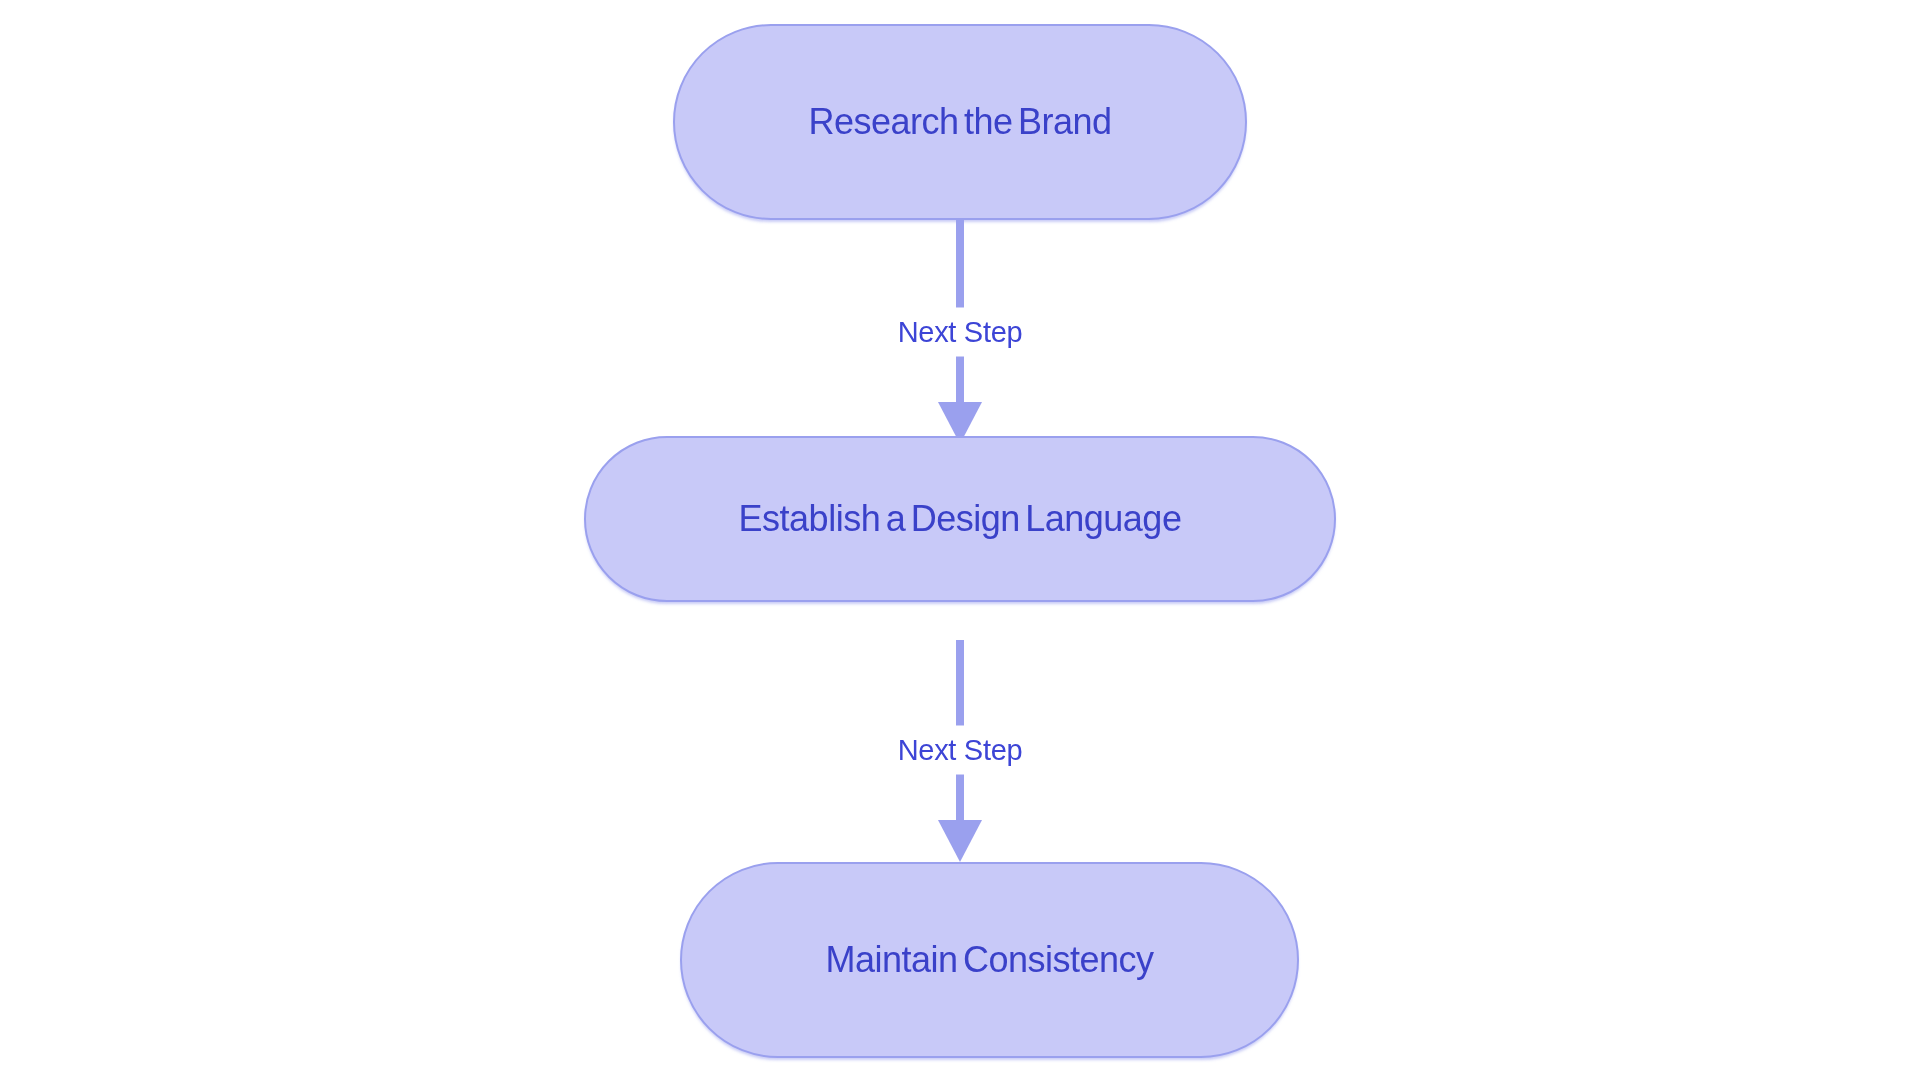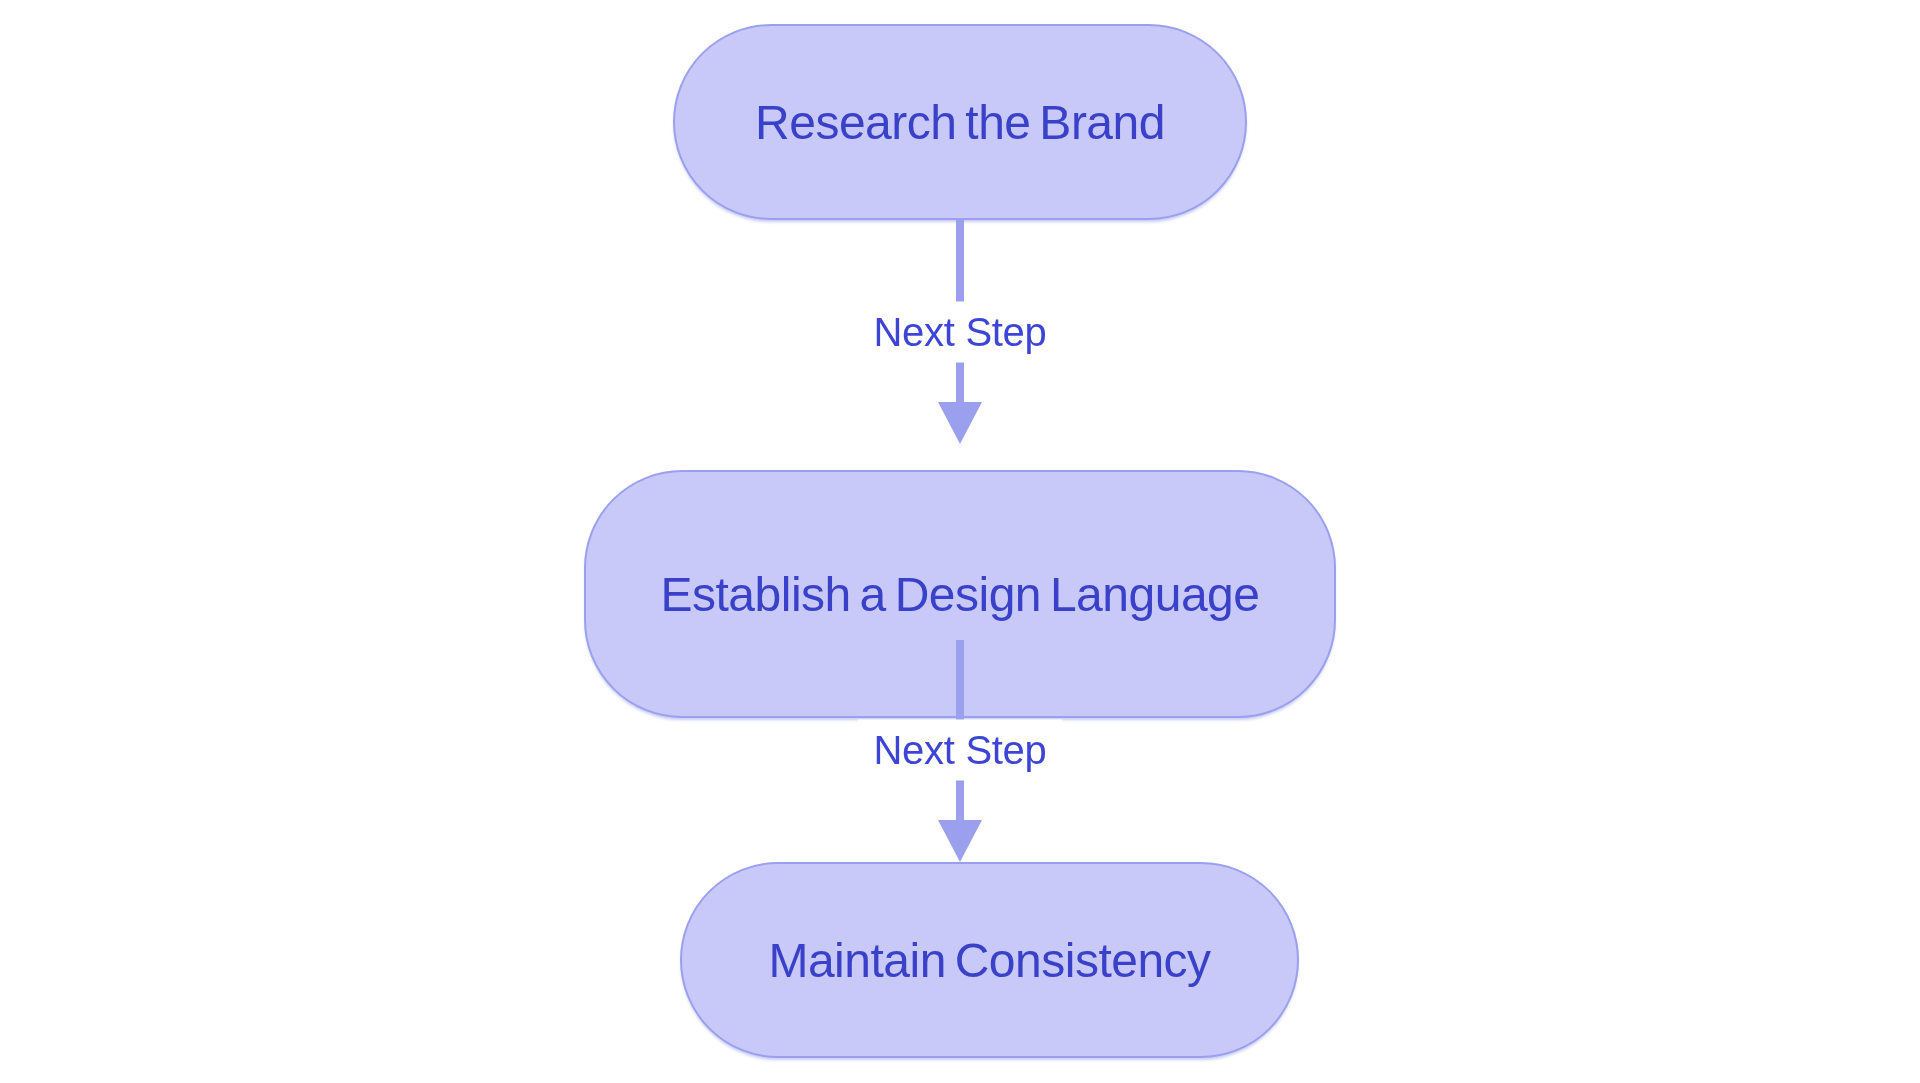--- a/index.html
+++ b/index.html
@@ -26,28 +26,28 @@
   .node{
     position:absolute;
     box-sizing:border-box;
     display:flex;
     align-items:center;
     justify-content:center;
     background:var(--node-fill);
     border:2.5px solid var(--node-border);
     border-radius:98px;
     color:var(--node-text);
-    font-size:48px;
+    font-size:36px;
     letter-spacing:-0.5px;
     word-spacing:-4px;
     white-space:nowrap;
     box-shadow:0 3px 3px -1px rgba(154,160,238,0.55);
   }
   #node-1{ left:673px; top:24px;  width:574px; height:196px; }
-  #node-2{ left:584px; top:470px; width:752px; height:248px; }
+  #node-2{ left:584px; top:436px; width:752px; height:166px; }
   #node-3{ left:680px; top:862px; width:619px; height:196px; }
 
   .edge-line{
     position:absolute;
     left:956px;
     width:8px;
     background:var(--edge-line);
   }
   #edge-line-1{ top:220px; height:184px; }
   #edge-line-2{ top:640px; height:182px; }
@@ -63,21 +63,21 @@
   }
   #arrow-head-1{ top:402px; }
   #arrow-head-2{ top:820px; }
 
   .edge-label{
     position:absolute;
     left:960px;
     transform:translate(-50%,-50%);
     background:var(--canvas-bg);
     color:var(--edge-label-text);
-    font-size:40px;
+    font-size:29px;
     letter-spacing:-0.3px;
     padding:8px 16px;
     white-space:nowrap;
   }
   #edge-label-1{ top:332px; }
   #edge-label-2{ top:750px; }
 </style>
 </head>
 <body>
 

